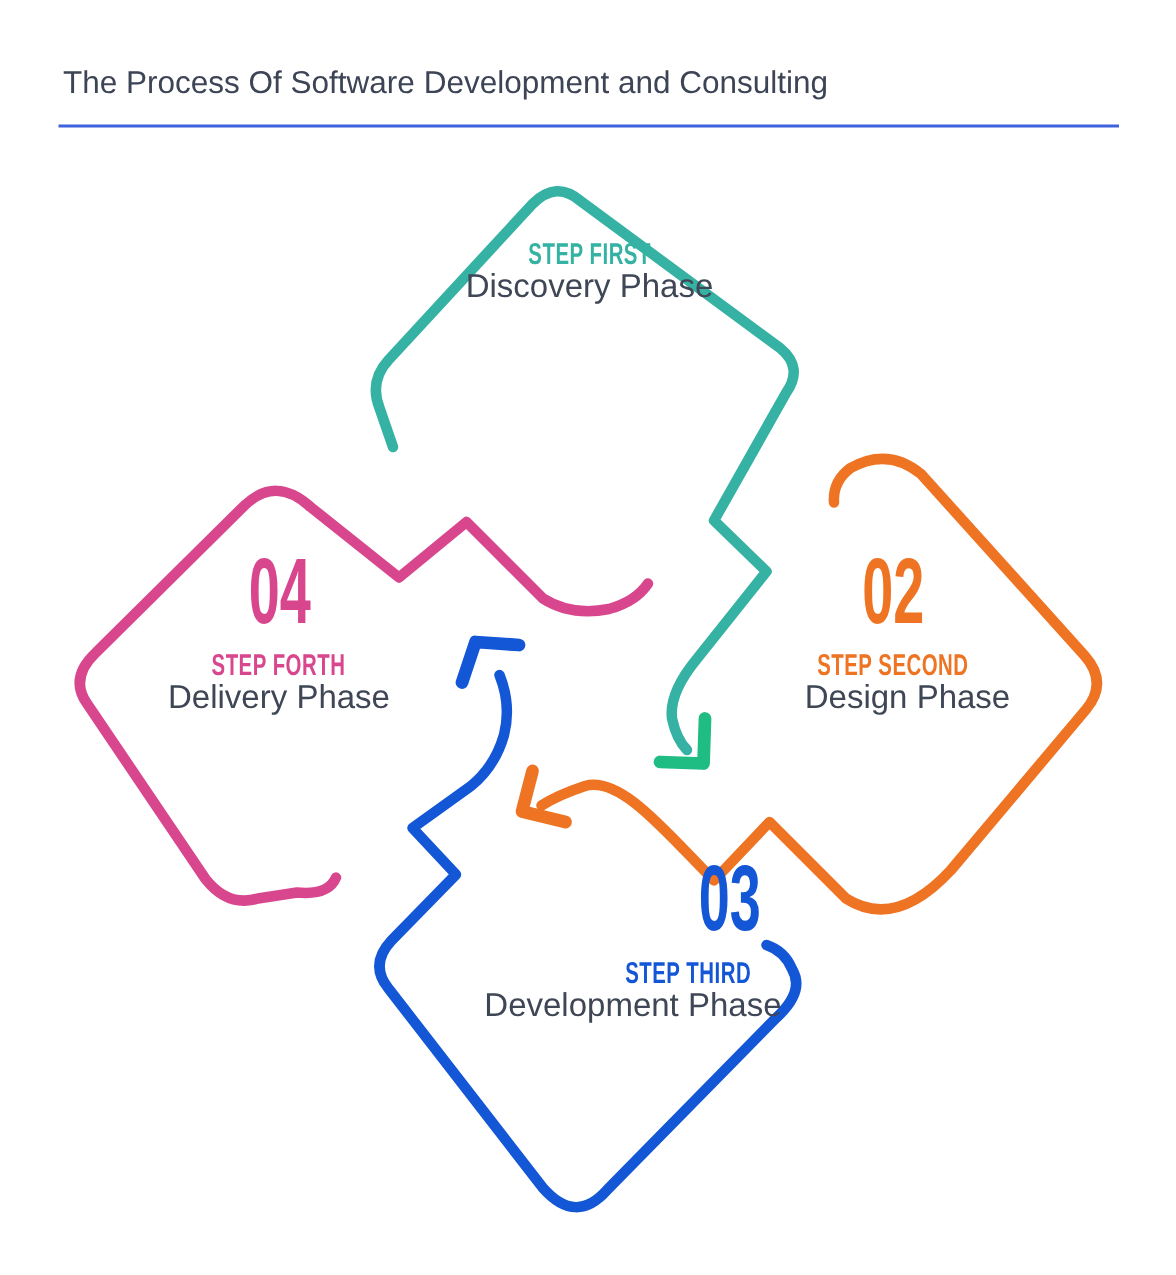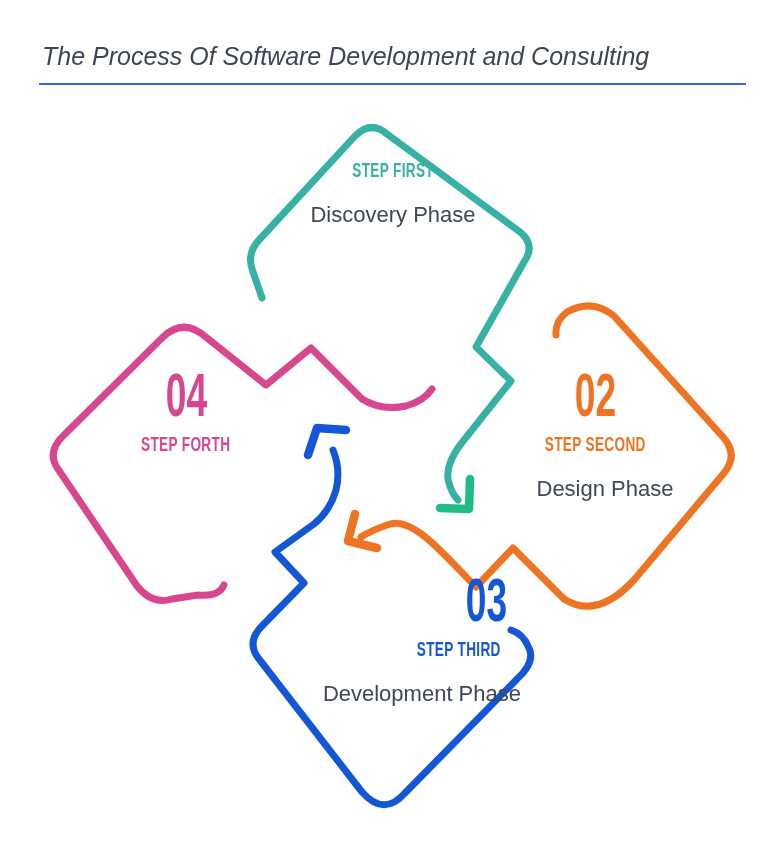--- a/index.html
+++ b/index.html
@@ -5,37 +5,37 @@
   html,body{margin:0;padding:0;background:#ffffff;}
   .canvas{
     position:relative;
     width:784px;height:850px;
     background:#ffffff;
     font-family:"Liberation Sans", sans-serif;
     overflow:hidden;
   }
   .title{
     position:absolute;left:42px;top:42px;width:700px;
-    font-size:25px;line-height:28px;font-weight:400;
-    letter-spacing:0px;color:#3d4456;white-space:nowrap;font-style:italic;
+    font-size:21px;line-height:28px;font-weight:400;
+    letter-spacing:0px;color:#3d4456;white-space:nowrap;
   }
   .rule{
     position:absolute;left:39px;top:83px;width:707px;height:2px;
     background:currentColor;
   }
   svg.flow{position:absolute;left:0;top:0;}
   svg.flow path{fill:none;stroke:currentColor;stroke-linecap:round;stroke-linejoin:round;}
   svg.flow path.outline{stroke-width:7px;}
   svg.flow path.head{stroke-width:8.5px;}
   .step{position:absolute;width:260px;text-align:center;}
   .step .num{font-size:62px;line-height:62px;font-weight:700;}
   .step .num span{display:inline-block;transform:scaleX(0.60);}
   .step .steplabel{margin-top:8px;font-size:20px;line-height:20px;font-weight:700;letter-spacing:0.5px;}
   .step .steplabel span{display:inline-block;transform:scaleX(0.68);white-space:nowrap;}
-  .step .phase{margin-top:24px;font-size:22px;line-height:22px;font-weight:400;white-space:nowrap;}
+  .step .phase{font-size:22px;line-height:22px;font-weight:400;white-space:nowrap;}
   .step-1{left:263px;top:152px;}
   .step-2{left:465px;top:364px;}
   .step-3{left:261px;top:569px;}
   .step-4{left:56px;top:364px;}
 </style>
 </head>
 <body>
 
 <div class="canvas">
 
@@ -124,15 +124,16 @@
 
   <div class="step step-3" style="color: rgb(19, 86, 214); text-align: right;">
     <div class="num"><span>03</span></div>
     <div class="steplabel"><span>STEP THIRD</span></div>
     <div class="phase" style="color: rgb(63, 70, 85);">Development Phase</div>
   </div>
 
   <div class="step step-4" style="color: rgb(216, 71, 142);">
     <div class="num"><span>04</span></div>
     <div class="steplabel"><span>STEP FORTH</span></div>
+    <div class="phase" style="color: rgb(63, 70, 85);">Delivery Phase</div>
   </div>
 
 </div>
 
 </body></html>

